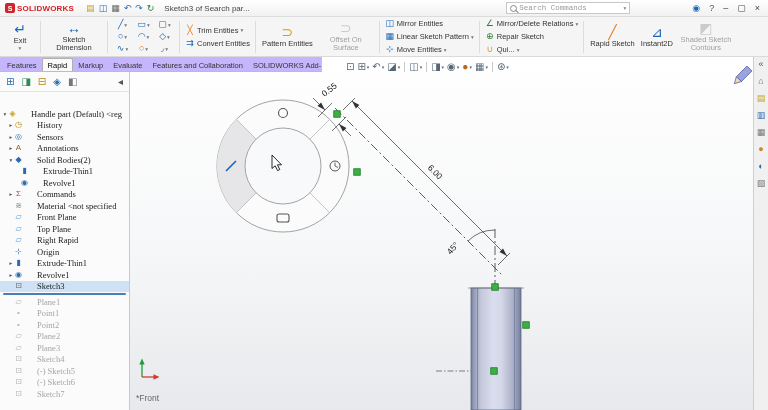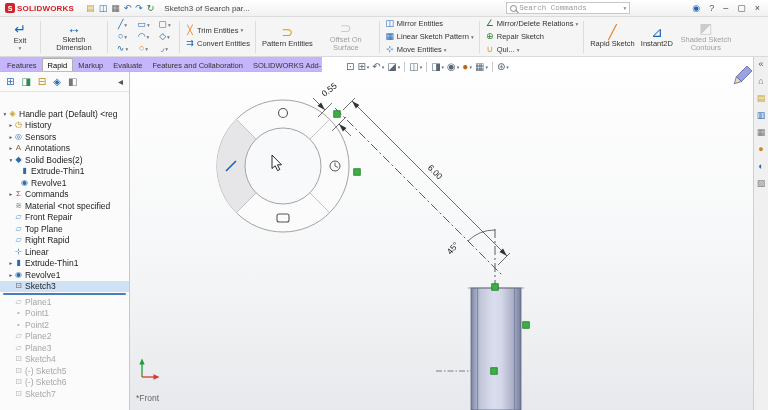--- a/index.html
+++ b/index.html
@@ -69,21 +69,21 @@
   
   .panel{position:absolute;left:0;top:72px;width:130px;height:338px;background:#fbfbfb;
     border-right:1px solid #c9c9c9;z-index:4;overflow:hidden;}
   .panel-tabs{height:20px;display:flex;align-items:center;gap:7px;padding:0 6px;border-bottom:1px solid #e4e4e4;}
   .panel-tabs .ic{font-size:10px;}
   .ptab-collapse{margin-left:auto;font-size:8px;color:#666;}
   .tree{padding-top:16px;}
   .trow{height:11.5px;display:flex;align-items:center;font-size:8.5px;color:#222;white-space:nowrap;overflow:hidden;}
   .trow .arrow{width:6px;font-size:5.5px;color:#555;flex:none;text-align:center;}
   .trow .ticon{width:9px;font-size:8px;text-align:center;flex:none;}
-  .trow .tlabel{margin-left:2px;}
+  .trow .tlabel{margin-left:14px;font-family:Liberation Serif, serif;}
   .trow.gray{color:#a6a6a6;}
   .trow.gray .ticon{color:#b5b5b5 !important;}
   .trow.sel{background:#cfe2f5;}
   .rollback{height:4px;display:flex;align-items:center;padding:0 3px;}
   .rbline{flex:1;height:2px;background:#4a7ebb;border-radius:1px;}
 
   
   .taskpane{position:absolute;left:753px;top:57px;width:15px;height:353px;background:#f0f0f0;
     border-left:1px solid #cfcfcf;display:flex;flex-direction:column;align-items:center;
     gap:8px;padding-top:3px;z-index:4;}
@@ -466,36 +466,36 @@
         <span class="tlabel">Commands</span>
       </div>
       <div class="trow" style="padding-left: 8px;">
         <span class="arrow"></span>
         <span class="ic ticon" style="color: rgb(127, 140, 141);">≋</span>
         <span class="tlabel">Material &lt;not specified</span>
       </div>
       <div class="trow" style="padding-left: 8px;">
         <span class="arrow"></span>
         <span class="ic ticon" style="color: rgb(91, 155, 213);">▱</span>
-        <span class="tlabel">Front Repair</span>
+        <span class="tlabel">Front Plane</span>
       </div>
       <div class="trow" style="padding-left: 8px;">
         <span class="arrow"></span>
         <span class="ic ticon" style="color: rgb(91, 155, 213);">▱</span>
         <span class="tlabel">Top Plane</span>
       </div>
       <div class="trow" style="padding-left: 8px;">
         <span class="arrow"></span>
         <span class="ic ticon" style="color: rgb(91, 155, 213);">▱</span>
         <span class="tlabel">Right Rapid</span>
       </div>
       <div class="trow" style="padding-left: 8px;">
         <span class="arrow"></span>
         <span class="ic ticon" style="color: rgb(43, 108, 176);">⊹</span>
-        <span class="tlabel">Linear</span>
+        <span class="tlabel">Origin</span>
       </div>
       <div class="trow" style="padding-left: 8px;">
         <span class="arrow">▸</span>
         <span class="ic ticon" style="color: rgb(43, 108, 176);">▮</span>
         <span class="tlabel">Extrude-Thin1</span>
       </div>
       <div class="trow" style="padding-left: 8px;">
         <span class="arrow">▸</span>
         <span class="ic ticon" style="color: rgb(43, 108, 176);">◉</span>
         <span class="tlabel">Revolve1</span>

